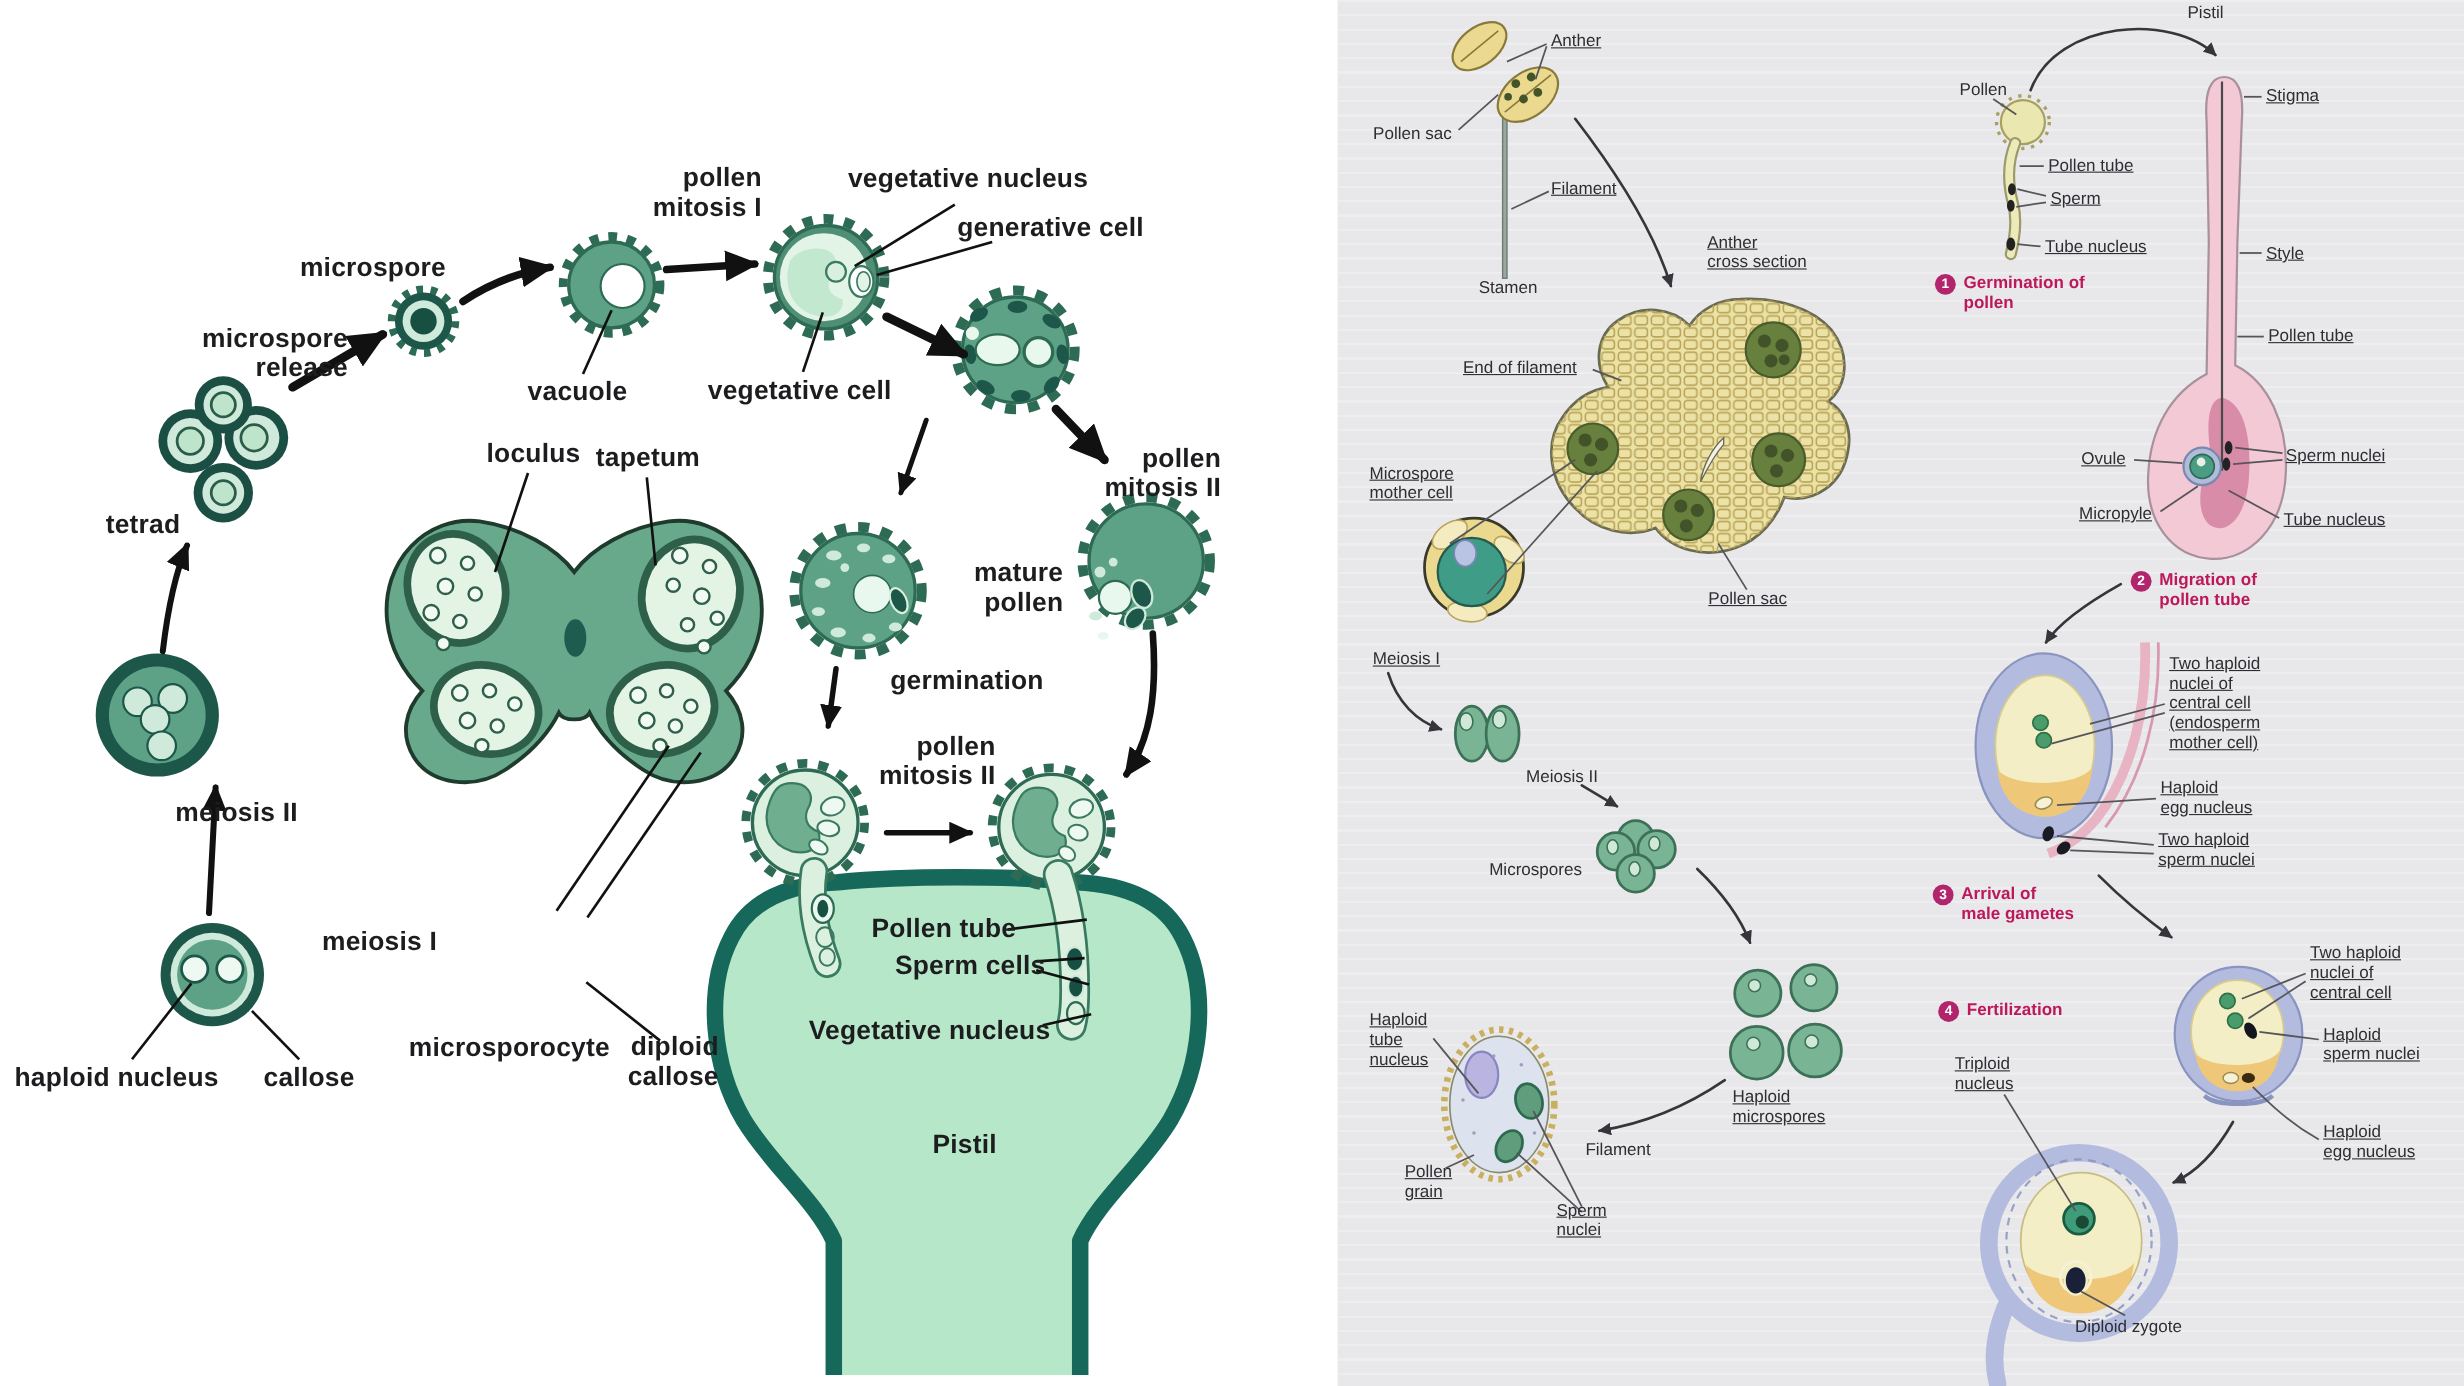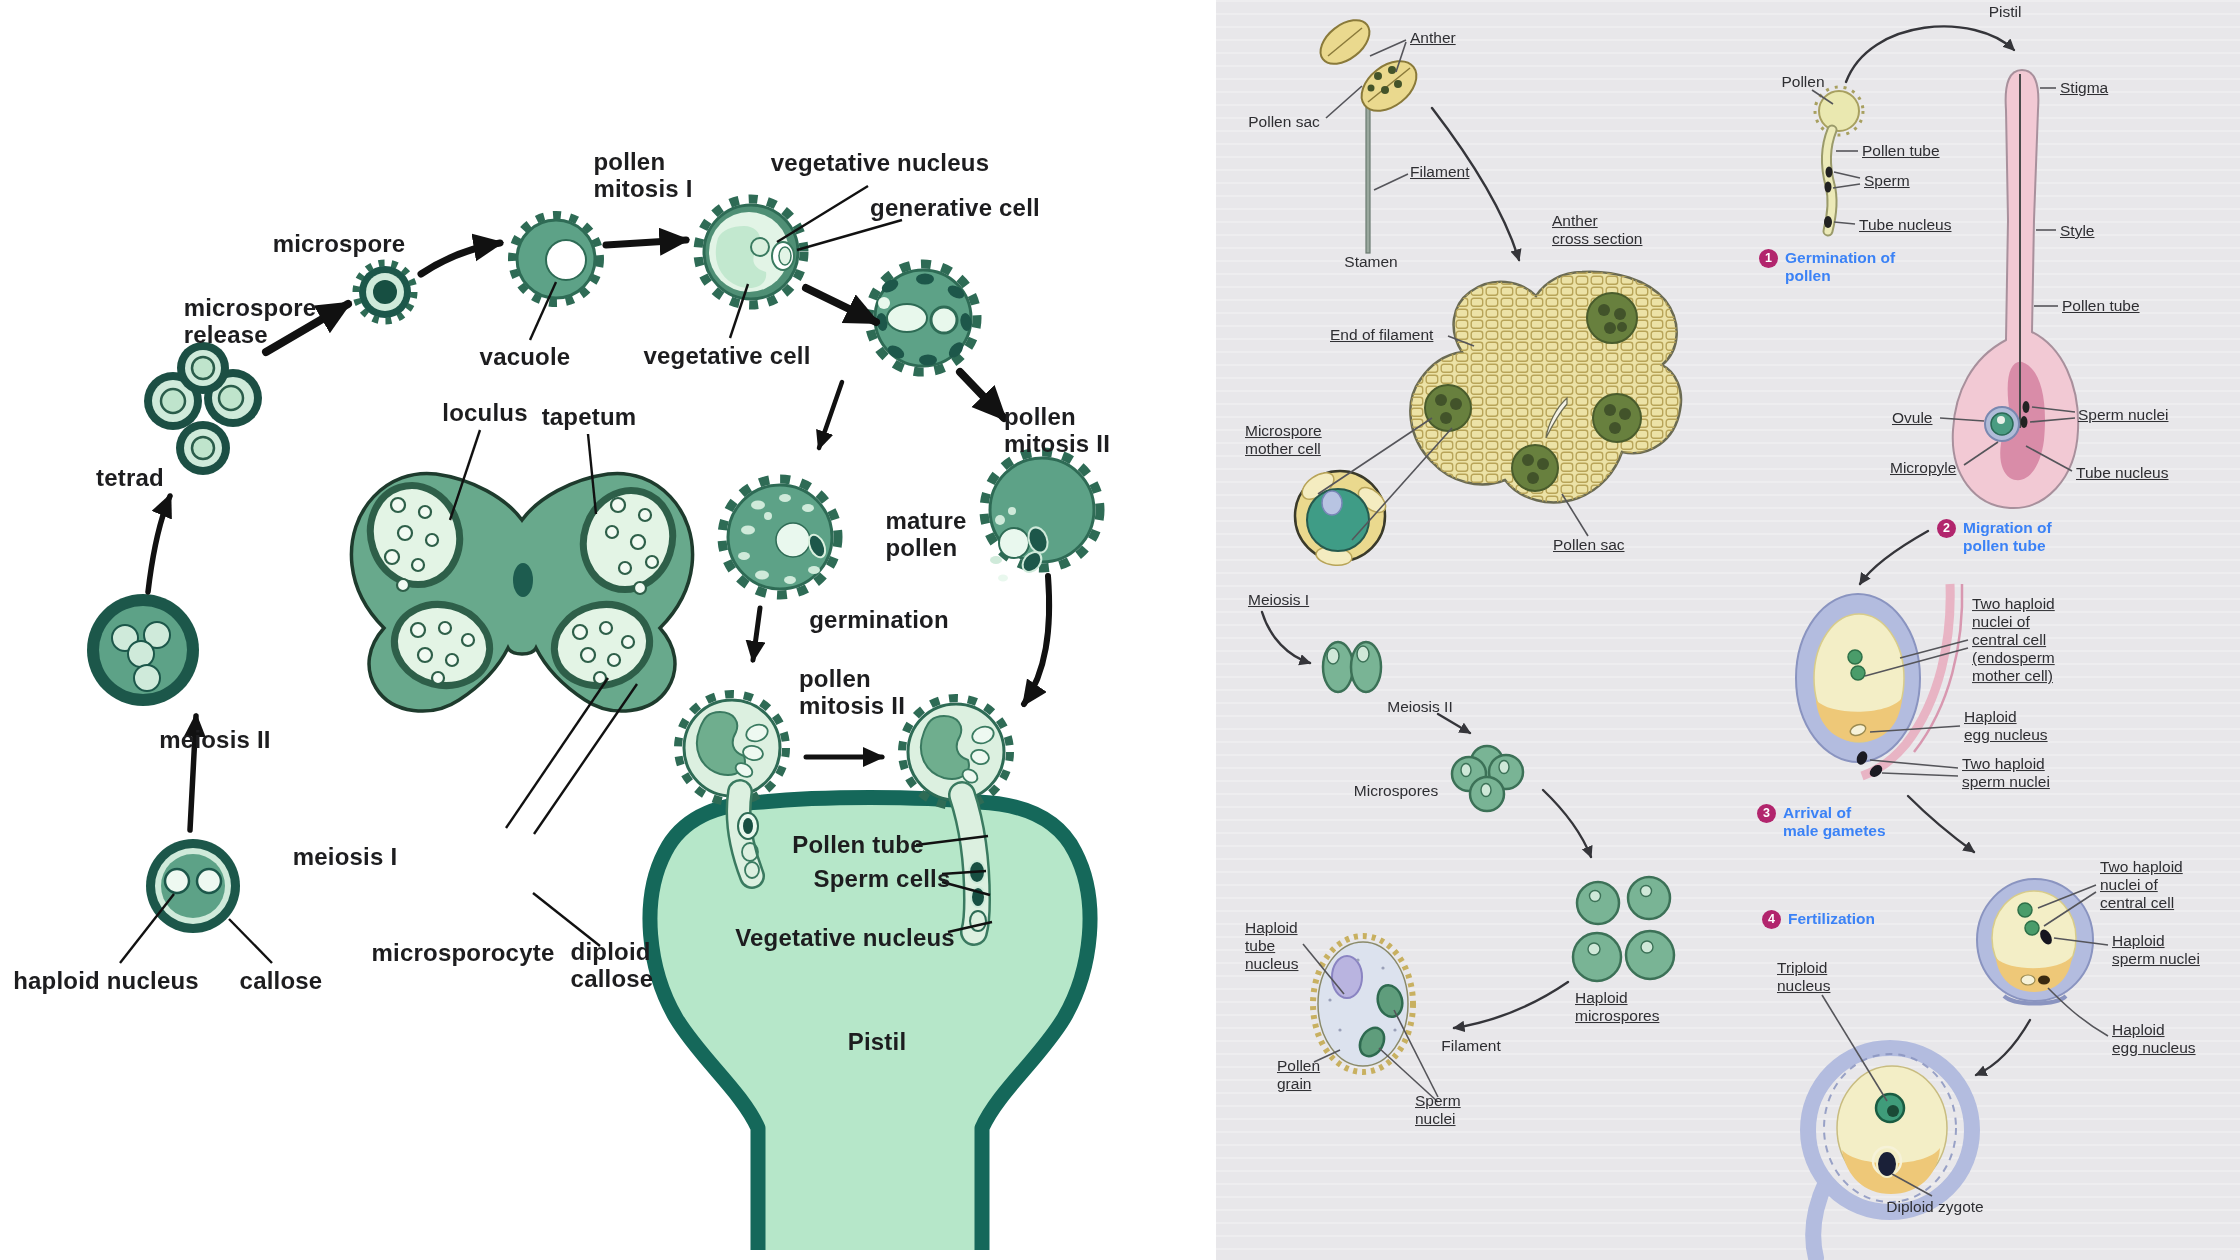--- a/index.html
+++ b/index.html
@@ -1,27 +1,27 @@
 <!DOCTYPE html>
 <html><head>
 <meta charset="utf-8">
 <style>
   html,body{margin:0;padding:0;background:#fff;}
   .stage{position:relative;width:2240px;height:1260px;overflow:hidden;font-family:"Liberation Sans",sans-serif;}
   .panel-left{position:absolute;left:0;top:0;width:1216px;height:1260px;background:#ffffff;}
   .panel-right{position:absolute;left:1216px;top:0;width:1024px;height:1260px;background:#e8e7ea;
     background-image:repeating-linear-gradient(180deg,rgba(255,255,255,.25) 0 2px,rgba(0,0,0,0) 2px 13px);}
   svg.overlay{position:absolute;left:0;top:0;}
-  .lbl{position:absolute;transform:translate(-50%,-50%);text-align:left;white-space:pre-line;pointer-events:none;}
+  .lbl{position:absolute;transform:translate(-50%,-50%);text-align:right;white-space:pre-line;pointer-events:none;}
   .lblL{font:700 24px/1.12 "Liberation Sans",sans-serif;color:#1d1d1f;letter-spacing:.2px;}
   .lblR{font:400 15.5px/1.16 "Liberation Sans",sans-serif;color:#2e2e32;}
   .la{transform:translate(0,-50%);text-align:left;text-decoration:underline;}
   .step{position:absolute;display:flex;gap:7px;align-items:flex-start;pointer-events:none;}
   .badge{width:19px;height:19px;border-radius:50%;color:#fff;font:700 12.5px/19px "Liberation Sans",sans-serif;text-align:center;flex:0 0 auto;}
-  .step .txt{font:700 15.5px/1.16 "Liberation Sans",sans-serif;color:#3b82f6;white-space:pre-line;}
+  .step .txt{font:700 15.5px/1.16 "Liberation Sans",sans-serif;color:#be185d;white-space:pre-line;}
 </style>
 </head>
 <body>
 
 <div class="stage">
   <div class="panel-left"></div>
   <div class="panel-right"></div>
 
   <svg class="overlay" width="2240" height="1260" viewBox="0 0 2240 1260">
     <defs>

